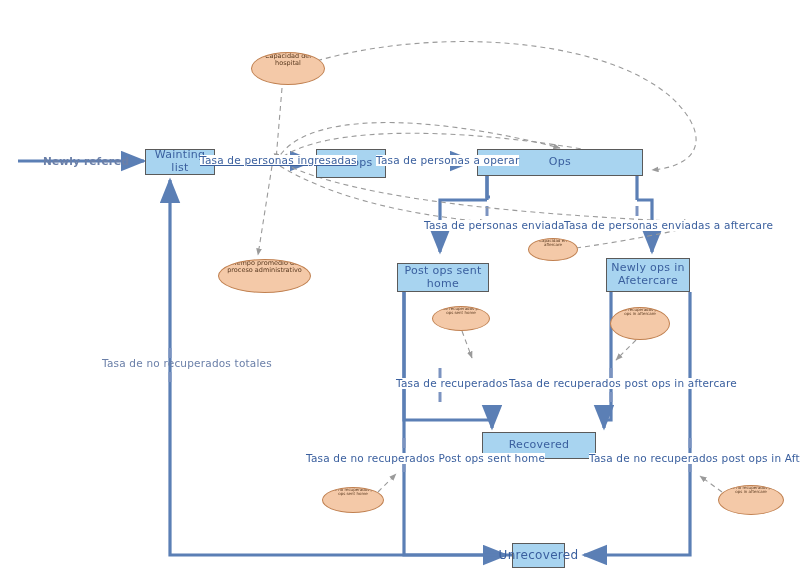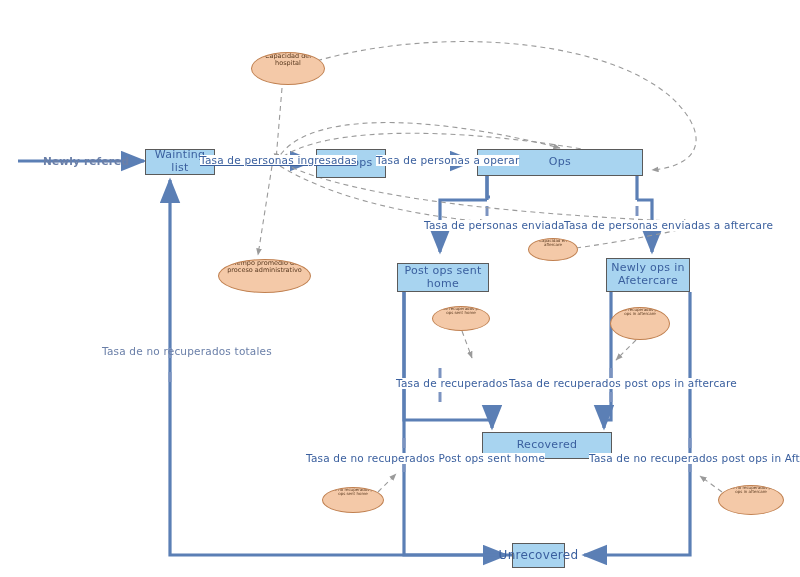--- a/index.html
+++ b/index.html
@@ -155,21 +155,21 @@
   </div>
 
   <div class="stock" style="left:397px;top:263px;width:92px;height:29px;">
     <span>Post ops sent home</span>
   </div>
 
   <div class="stock" style="left:606px;top:258px;width:84px;height:34px;">
     <span>Newly ops in Afetercare</span>
   </div>
 
-  <div class="stock" style="left:482px;top:432px;width:130px;height:27px;">
+  <div class="stock" style="left:482px;top:432px;width:114px;height:27px;">
     <span>Recovered</span>
   </div>
 
   <div class="stock" style="left:512px;top:543px;width:53px;height:25px;font-size:12px;">
     <span>Unrecovered</span>
   </div>
 
   <div class="aux" style="left:251px;top:52px;width:74px;height:33px;font-size:6.5px;padding:0 4px;">
     <span>Capacidad del hospital</span>
   </div>
@@ -227,17 +227,17 @@
   </div>
 
   <div class="flowlabel" style="left:306px;top:453px;">
     <span>Tasa de no recuperados Post ops sent home</span>
   </div>
 
   <div class="flowlabel" style="left:589px;top:453px;">
     <span>Tasa de no recuperados post ops in Aftercare</span>
   </div>
 
-  <div class="plainlabel" style="left:102px;top:345px;">
+  <div class="plainlabel" style="left:102px;top:357px;">
     <span>Tasa de no recuperados totales</span>
   </div>
 
 </div>
 
 </body></html>

